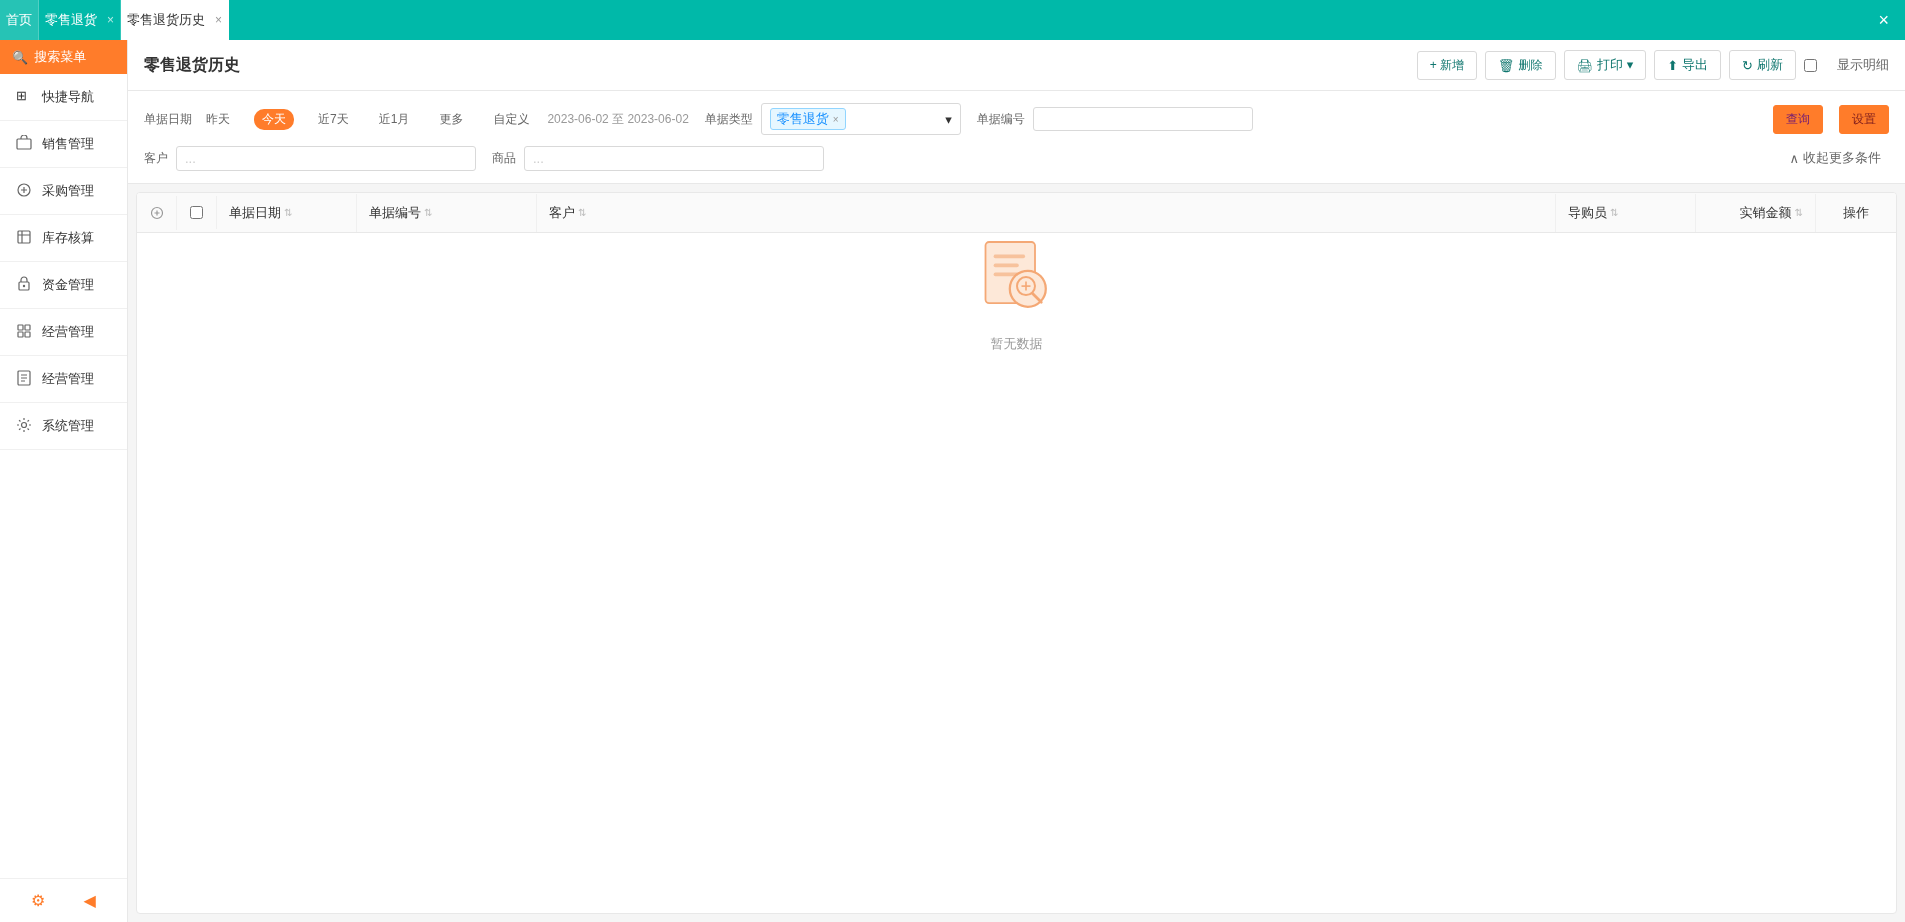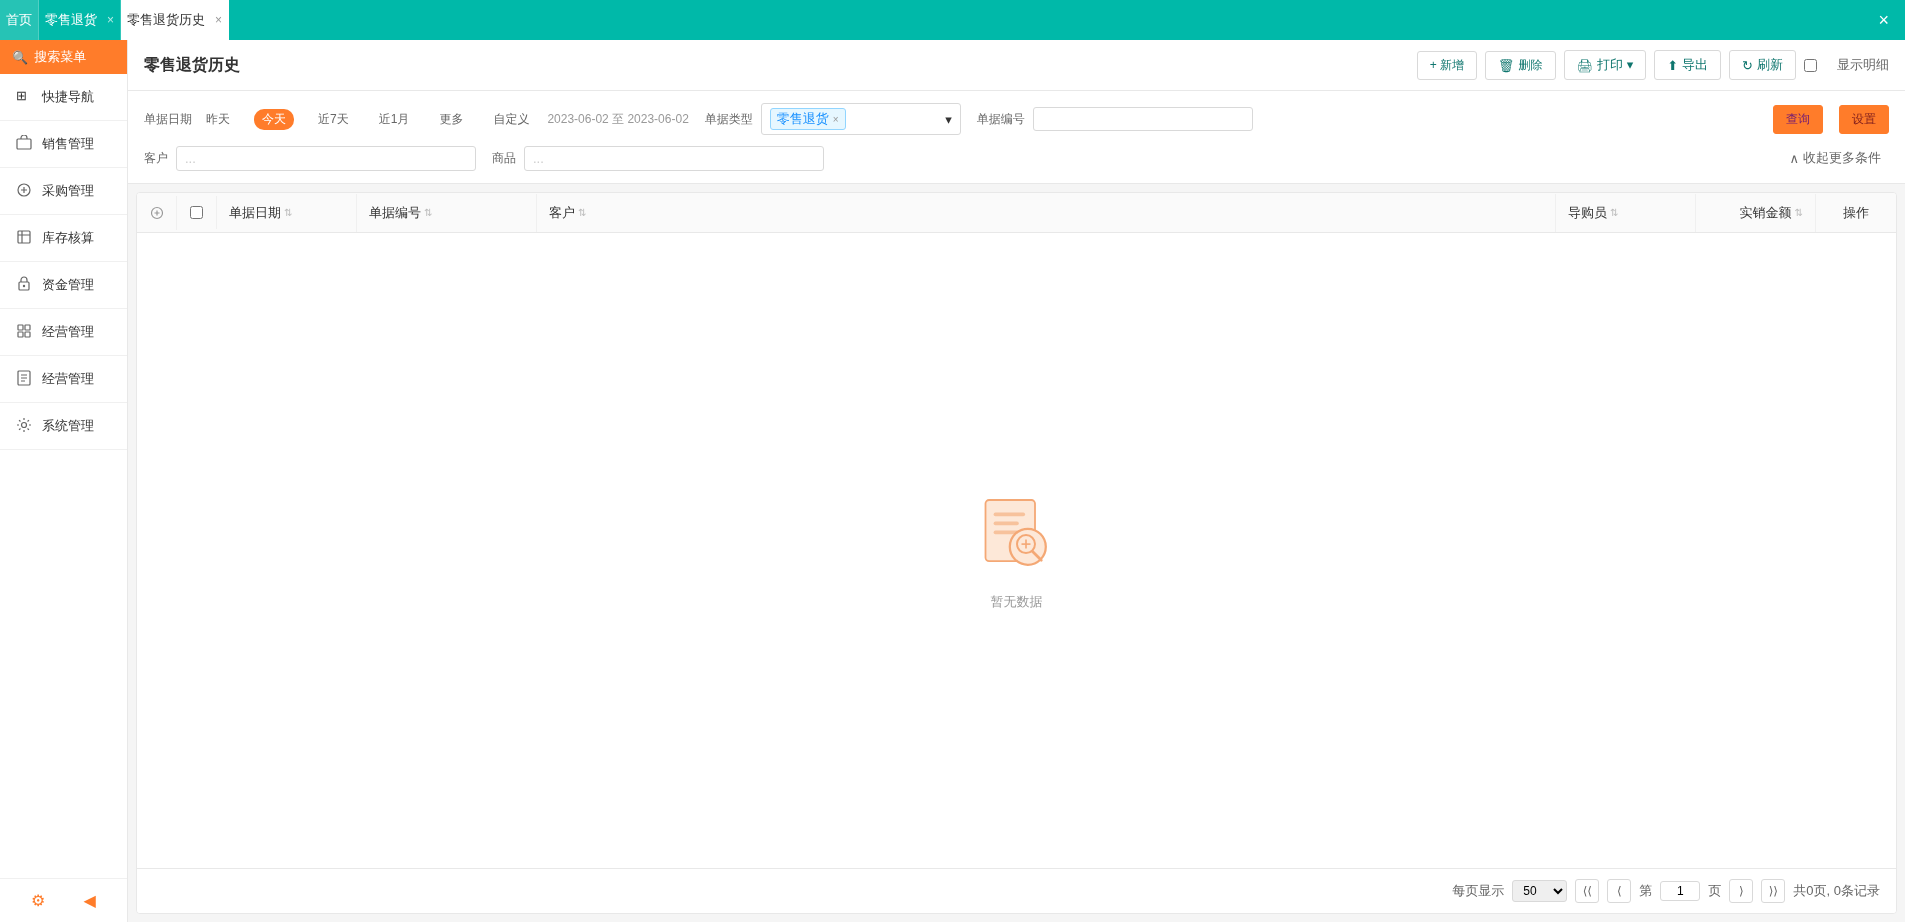--- a/index.html
+++ b/index.html
@@ -112,21 +112,21 @@
     .th.date { width: 140px; flex-shrink: 0; }
     .th.bill-no { width: 180px; flex-shrink: 0; }
     .th.customer { flex: 1; }
     .th.guide { width: 140px; flex-shrink: 0; }
     .th.amount { width: 120px; flex-shrink: 0; justify-content: flex-end; }
     .th.action { width: 80px; flex-shrink: 0; justify-content: center; border-right: none; }
     .sort-icon { color: #bbb; font-size: 10px; }
 
     
     .empty-state {
-      flex: 1; display: flex; flex-direction: column; align-items: center; justify-content: center;
+      flex: 1; display: flex; flex-direction: column; align-items: center; justify-content: flex-start;
       gap: 12px; color: #999; font-size: 13px;
     }
     .empty-icon {
       width: 90px; height: 90px; position: relative;
     }
     .empty-icon svg { width: 100%; height: 100%; }
 
     
     .pagination {
       display: flex; align-items: center; justify-content: flex-end;
@@ -387,32 +387,16 @@
 
             <line x1="67" y1="67" x2="77" y2="77" stroke="#f4a875" stroke-width="3" stroke-linecap="round"></line>
 
             <line x1="55" y1="59" x2="65" y2="59" stroke="#f4a875" stroke-width="1.8"></line>
             <line x1="60" y1="54" x2="60" y2="64" stroke="#f4a875" stroke-width="1.8"></line>
           </svg>
         </div>
         <span>暂无数据</span>
       </div>
 
-      <div class="pagination">
-        <span>每页显示</span>
-        <select class="page-size-select">
-          <option>50</option>
-          <option>20</option>
-          <option>100</option>
-        </select>
-        <div class="page-btn">⟨⟨</div>
-        <div class="page-btn">⟨</div>
-        <span>第</span>
-        <input class="page-input" type="text" value="1" style="">
-        <span>页</span>
-        <div class="page-btn">⟩</div>
-        <div class="page-btn">⟩⟩</div>
-        <span>共0页, 0条记录</span>
-      </div>
     </div>
 
   </div>
 </div>
 
 </body></html>

